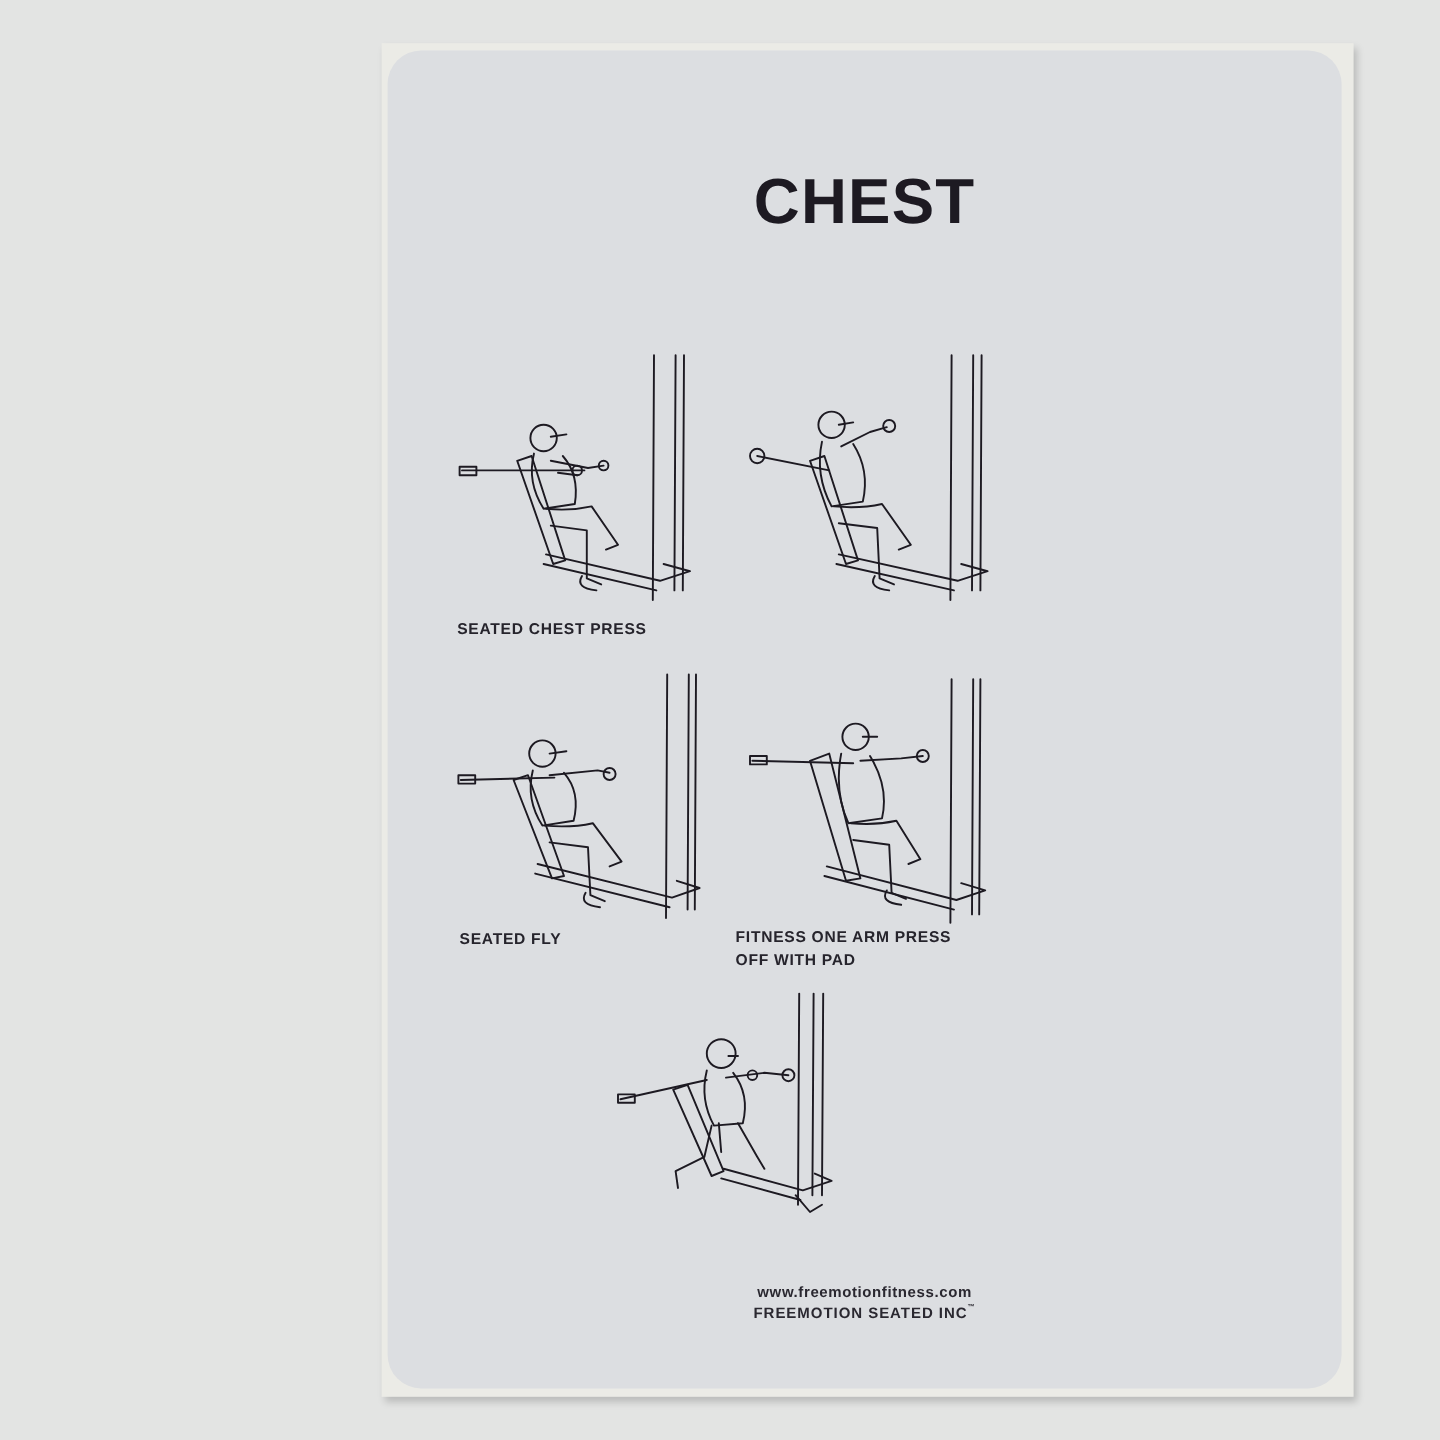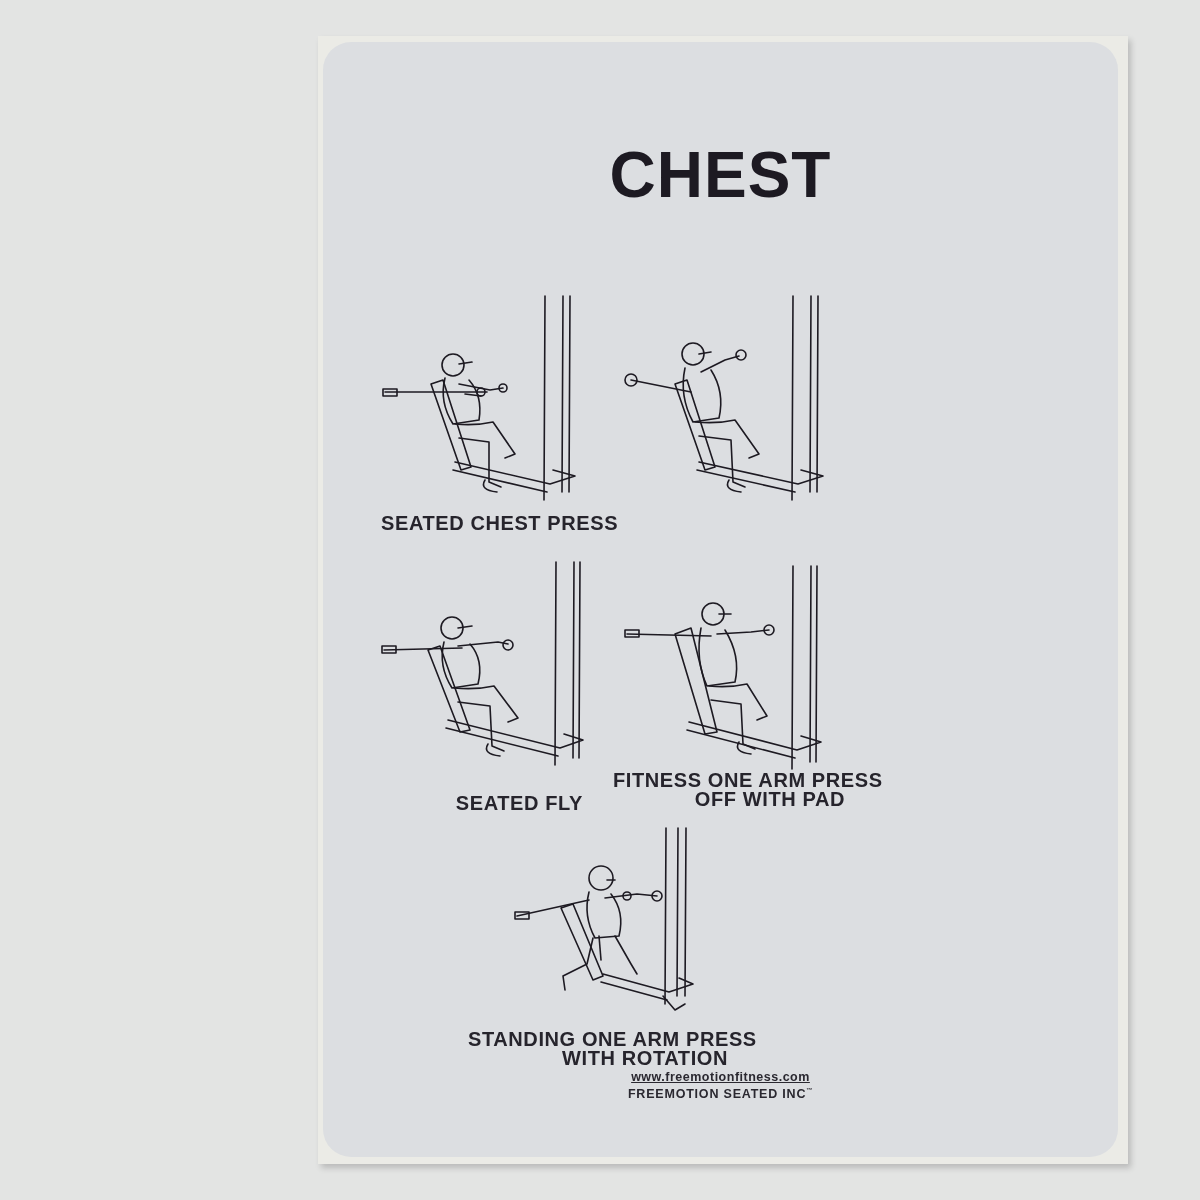--- a/index.html
+++ b/index.html
@@ -15,28 +15,28 @@
     box-shadow: 3px 4px 6px rgba(0,0,0,0.18);
   }
   .sticker {
     position:absolute; left:325px; top:42px; width:796px; height:1115px;
     background:#dcdee1;
     border-radius:28px;
     left:323px; width:795px;
   }
   .title {
     position:absolute; left:0; width:100%; top:96px;
-    text-align:center; font-weight:bold; font-size:64px;
+    text-align:center; font-weight:bold; font-size:53px;
     color:#1d1a22; letter-spacing:1px;
   }
   .exercise { position:absolute; }
   .exercise svg { display:block; }
   .caption {
-    position:absolute; text-align:right; font-weight:bold;
-    font-size:20px; line-height:19px; color:#26242c; letter-spacing:0.6px;
+    position:absolute; text-align:left; font-weight:bold;
+    font-size:13px; line-height:19px; color:#26242c; letter-spacing:0.6px;
     white-space:nowrap;
   }
   .url {
     position:absolute; left:0; width:100%; top:1071px;
     text-align:center; font-weight:bold; font-size:12.5px; color:#2a2830; letter-spacing:0.5px;
   }
   .company {
     position:absolute; left:0; width:100%; top:1088px;
     text-align:center; font-weight:bold; font-size:12.5px; color:#2a2830; letter-spacing:0.8px;
   }
@@ -118,21 +118,21 @@
       <path d="M66 82 Q60 106 74 128 L100 124 Q106 100 92 84"></path>
       <path d="M80 86 L120 82 L130 84"></path>
       <circle cx="130" cy="85" r="5"></circle>
       <line x1="6" y1="90" x2="84" y2="88"></line>
       <rect x="4" y="86" width="14" height="7"></rect>
       <path d="M76 128 Q98 130 116 126 L140 158 L130 162"></path>
       <path d="M80 142 L112 146 L114 186 L126 191"></path>
       <path d="M110 184 Q104 194 122 196"></path>
     </svg>
   </div>
-  <div class="caption" style="left:60px; top:752px; width:200px;">
+  <div class="caption" style="left:60px; top:731px; width:200px;">
     <div>SEATED FLY</div>
   </div>
 
   <div class="exercise" style="left:298px; top:522px;">
     <svg width="210" height="210" viewBox="0 0 210 210" fill="none" stroke="#1d1a22" stroke-width="1.6" stroke-linecap="round" stroke-linejoin="round">
       <line x1="172" y1="2" x2="171" y2="205"></line>
       <line x1="190" y1="2" x2="189" y2="198"></line>
       <line x1="196" y1="2" x2="195" y2="198"></line>
       <path d="M68 158 L176 186 L200 178 L180 172"></path>
       <path d="M66 166 L174 194"></path>
@@ -169,20 +169,16 @@
       <path d="M102 74 L134 70 L154 72"></path>
       <circle cx="154" cy="72" r="5"></circle>
       <circle cx="124" cy="72" r="4"></circle>
       <line x1="14" y1="92" x2="86" y2="76"></line>
       <rect x="12" y="88" width="14" height="7"></rect>
       <path d="M90 114 L84 140 L60 152 L62 166"></path>
       <path d="M112 112 L128 140 L134 150"></path>
       <path d="M96 112 L98 136"></path>
     </svg>
   </div>
-  <div class="caption" style="left:145px; top:988px; width:260px;">
-    <div>STANDING ONE ARM PRESS</div>
-    <div>WITH ROTATION</div>
-  </div>
 
-  <div class="url" style="top:1028px;text-decoration:underline;">www.freemotionfitness.com</div>
+  <div class="url" style="top:1028px;">www.freemotionfitness.com</div>
   <div class="company" style="top:1045px;"><span>FREEMOTION SEATED INC</span><sup>™</sup></div>
 </div>
 
 </body></html>

